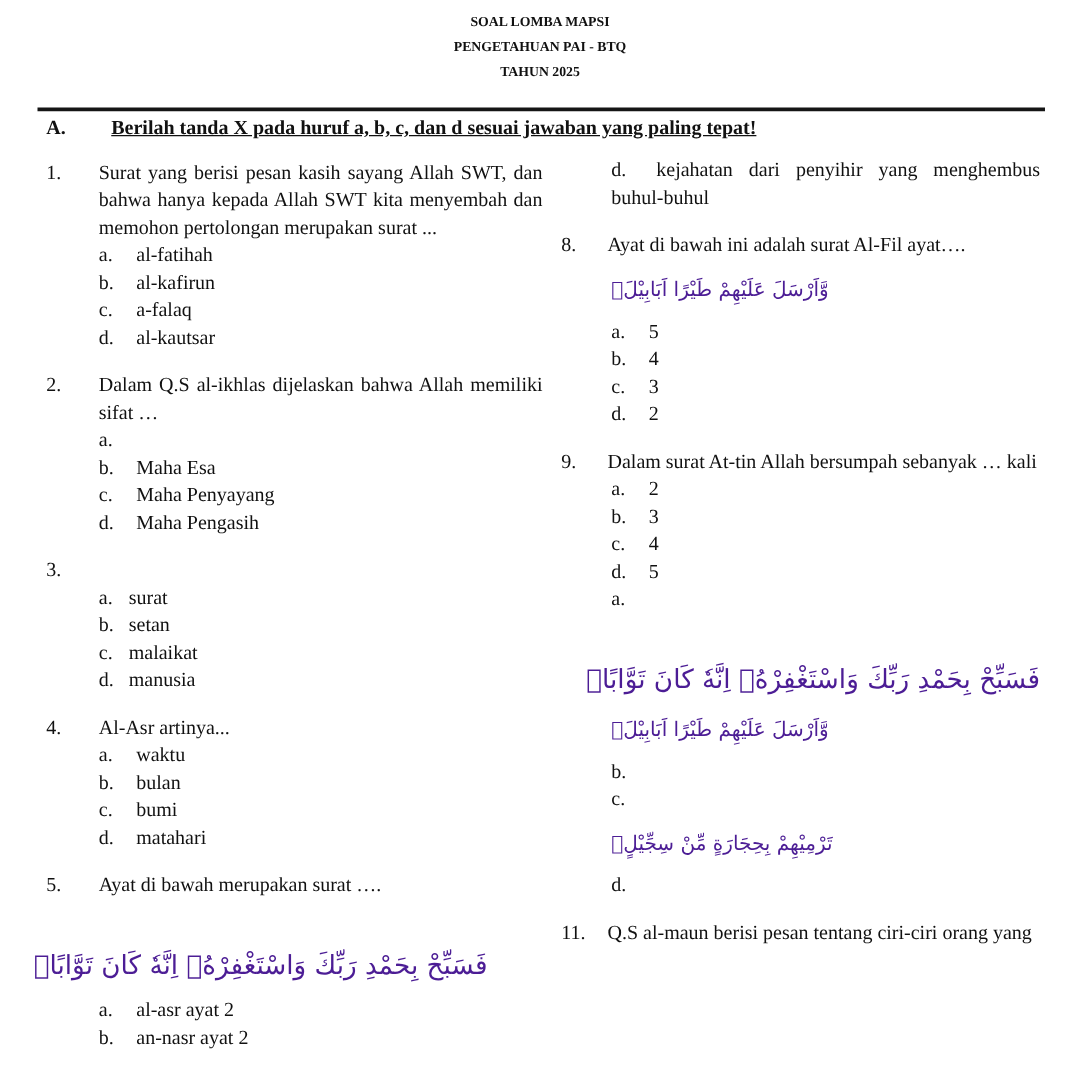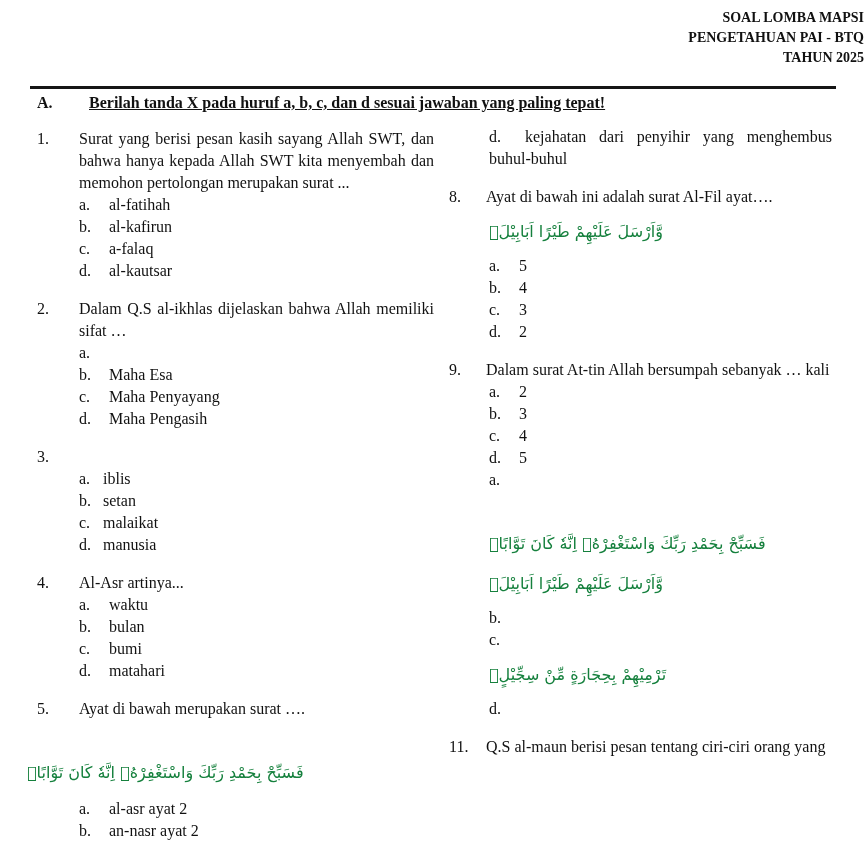--- a/index.html
+++ b/index.html
@@ -8,21 +8,21 @@
     background: #ffffff;
     overflow: hidden;
     font-family: "Liberation Serif", serif;
     color: #111111;
   }
   .page { position: relative; width: 864px; height: 864px; background: #ffffff; }
 
   
   .header {
     position: absolute; top: 8px; left: 0; width: 864px;
-    text-align: right; font-weight: bold; font-size: 14px; line-height: 20px;
+    text-align: center; font-weight: bold; font-size: 11px; line-height: 20px;
   }
   .rule {
     position: absolute; top: 86px; left: 30px; width: 806px; height: 0;
     border: none; border-top: 3px solid #151515; margin: 0; padding: 0;
   }
   .section-head {
     position: absolute; top: 93px; left: 37px; width: 800px;
     font-weight: bold; font-size: 16px; line-height: 20px; text-decoration: underline;
   }
   .sec-label { display: inline-block; width: 52px; }
@@ -50,25 +50,25 @@
   .cont { margin-top: 14px; padding-left: 40px; text-align: justify; }
   .cont .olabel-inline { display: inline-block; margin-right: 24px; }
 
   
   .letter { padding-left: 40px; }
 
   
   .arabic {
     direction: rtl; unicode-bidi: embed; text-align: left;
     font-family: "DejaVu Sans", sans-serif;
-    color: #15803d;
+    color: #4c1d95;
     margin-top: 9px; margin-bottom: 9px;
     white-space: nowrap;
   }
-  .arabic.lg { font-size: 16px; line-height: 33px; margin-top: 36px; }
+  .arabic.lg { font-size: 21px; line-height: 33px; margin-top: 36px; }
   .arabic.md { font-size: 16px; line-height: 29px; }
   .arabic.ind0 { margin-left: -10px; }
   .arabic.ind1 { margin-left: 40px; }
   .arabic.ind2 { margin-left: 70px; }
 </style>
 </head>
 <body>
 
 <div class="page">
 
@@ -122,21 +122,21 @@
       </div>
       <div class="opt">
         <span class="olabel">d.</span>
         <span class="otext">Maha Pengasih</span>
       </div>
       <div class="q">
         <span class="qnum">3.</span>
       </div>
       <div class="opt tight">
         <span class="olabel">a.</span>
-        <span class="otext">iblis</span>
+        <span class="otext">surat</span>
       </div>
       <div class="opt tight">
         <span class="olabel">b.</span>
         <span class="otext">setan</span>
       </div>
       <div class="opt tight">
         <span class="olabel">c.</span>
         <span class="otext">malaikat</span>
       </div>
       <div class="opt tight">

